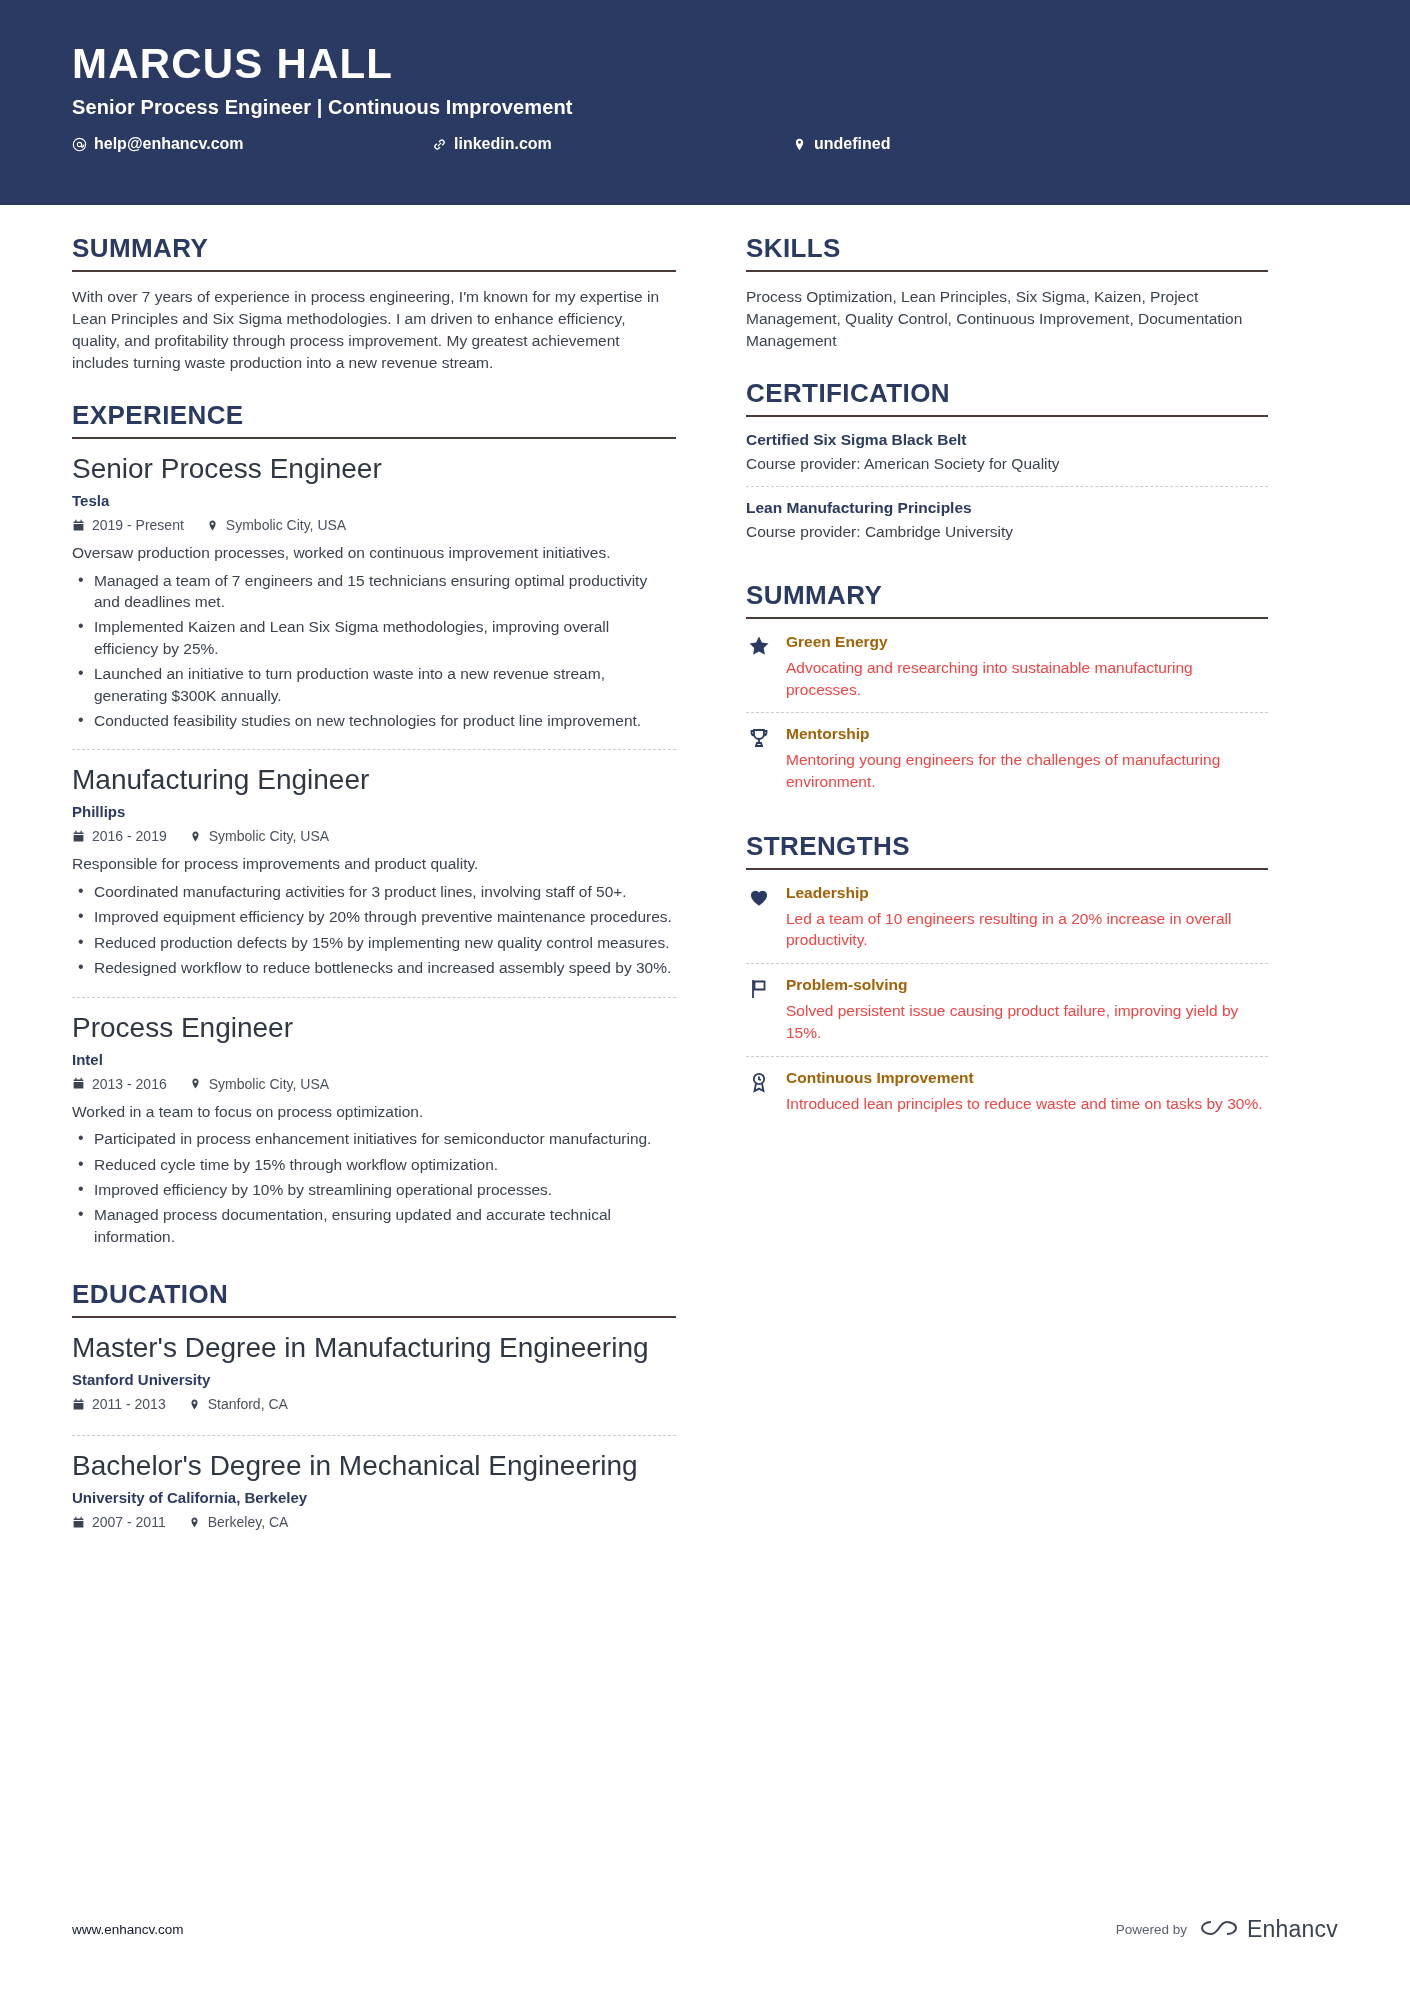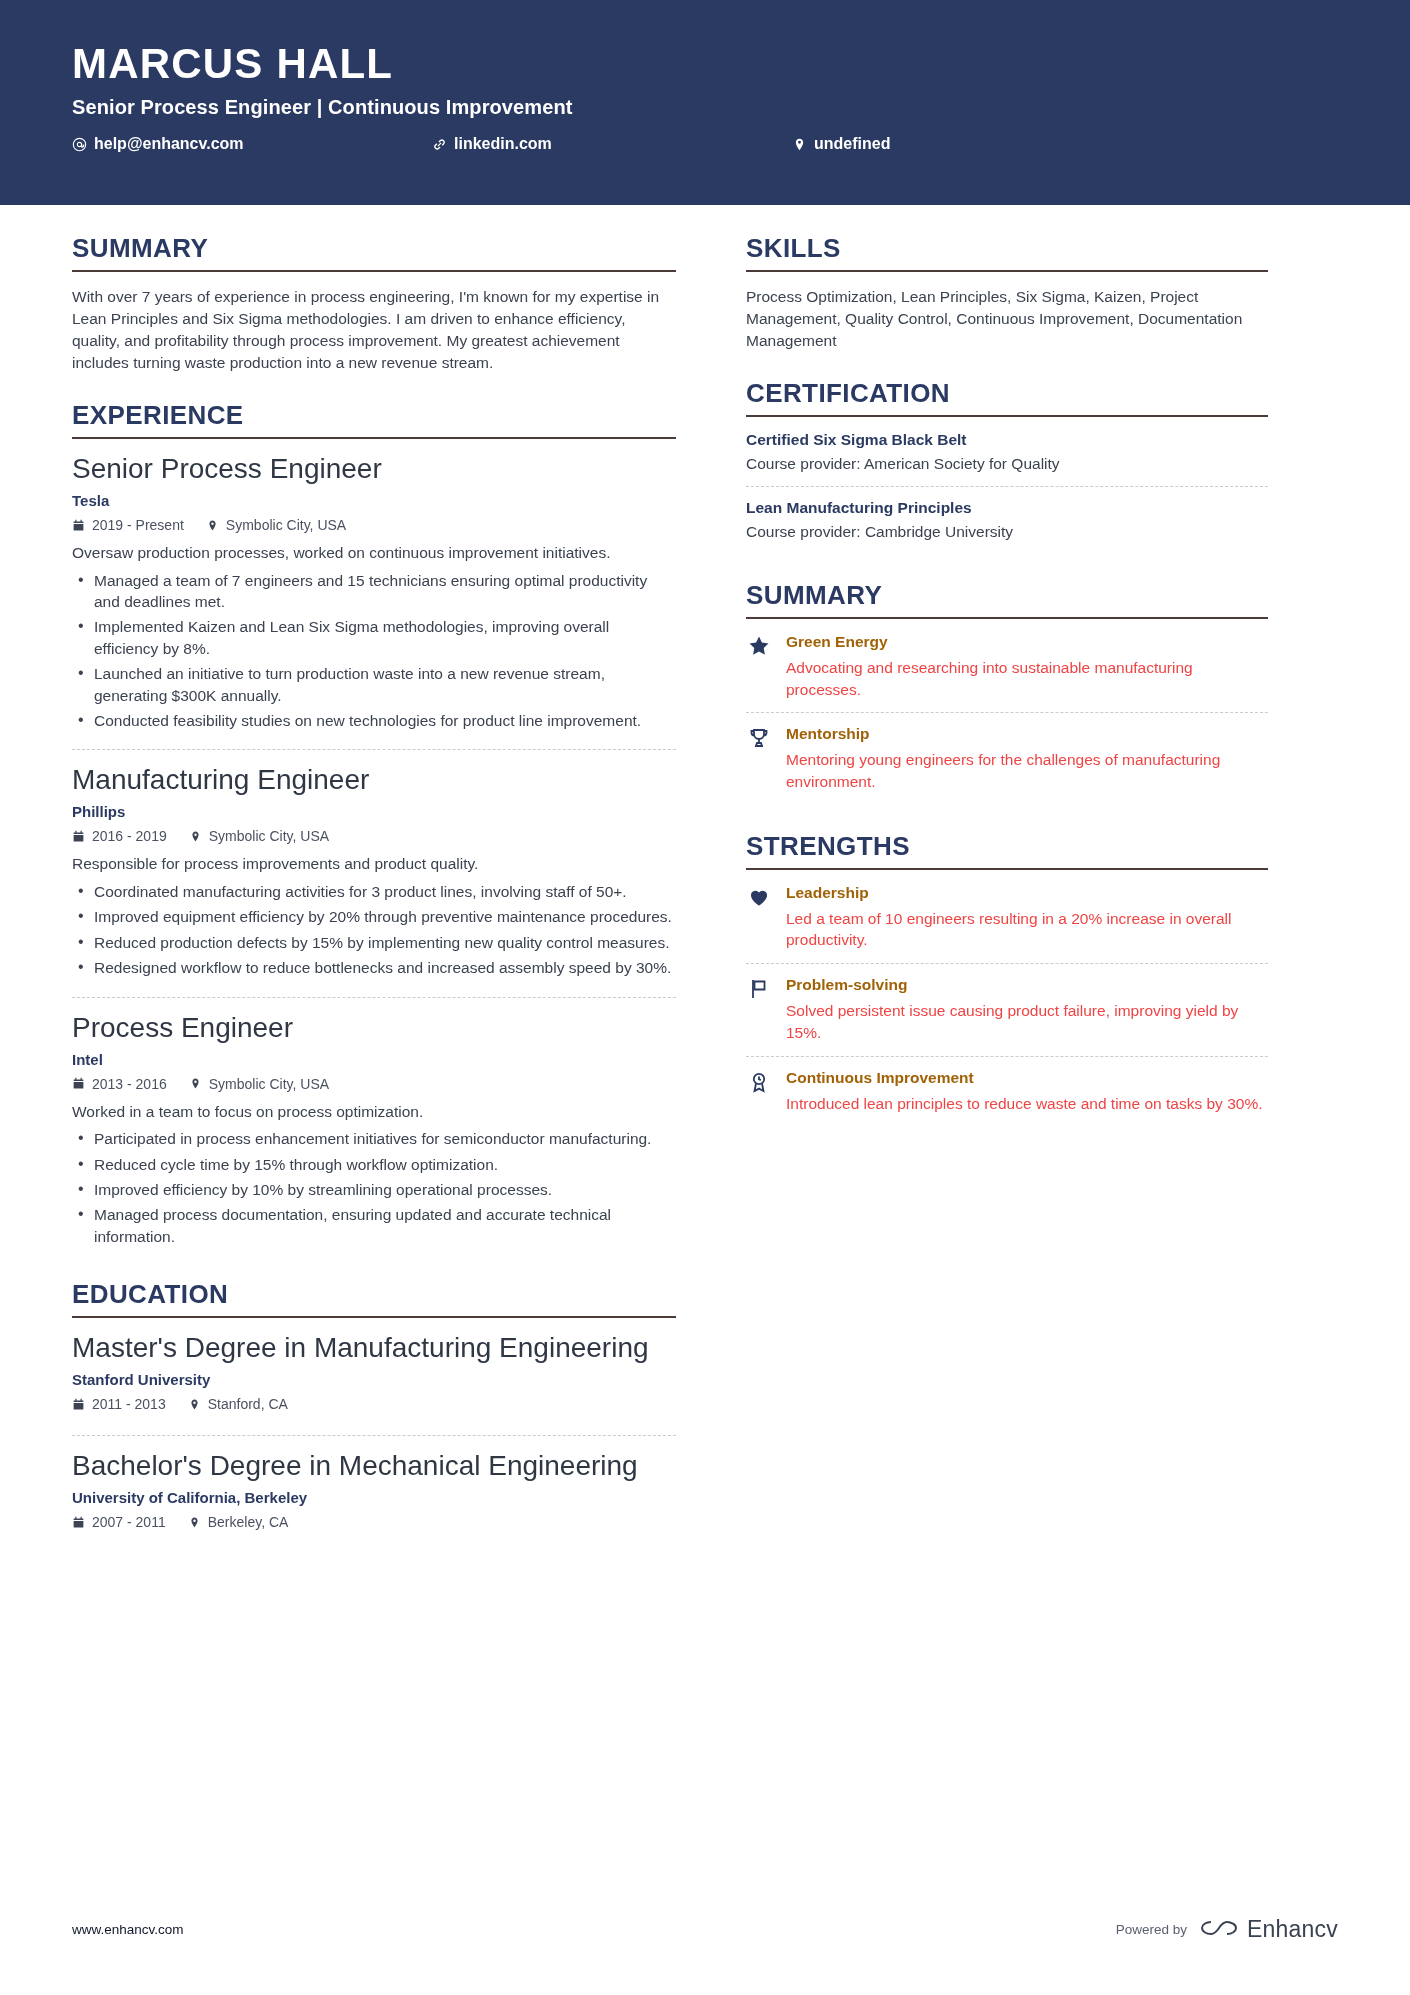--- a/index.html
+++ b/index.html
@@ -184,21 +184,21 @@
                 <svg viewBox="0 0 16 16" width="11" height="13" fill="#3c4454">
                     <path d="M8 .9C5.5.9 3.5 2.9 3.5 5.4 3.5 9 8 15 8 15s4.5-6 4.5-9.6C12.5 2.9 10.5.9 8 .9zm0 6.2a1.8 1.8 0 1 1 0-3.6 1.8 1.8 0 0 1 0 3.6z"></path>
                   </svg>
               </span>
               <span>Symbolic City, USA</span>
             </div>
           </div>
           <div class="entry-desc">Oversaw production processes, worked on continuous improvement initiatives.</div>
           <ul class="bullets">
             <li>Managed a team of 7 engineers and 15 technicians ensuring optimal productivity and deadlines met.</li>
-            <li>Implemented Kaizen and Lean Six Sigma methodologies, improving overall efficiency by 8%.</li>
+            <li>Implemented Kaizen and Lean Six Sigma methodologies, improving overall efficiency by 25%.</li>
             <li>Launched an initiative to turn production waste into a new revenue stream, generating $300K annually.</li>
             <li>Conducted feasibility studies on new technologies for product line improvement.</li>
           </ul>
         </div>
 
         <div class="entry">
           <div class="entry-title">Manufacturing Engineer</div>
           <div class="entry-org">Phillips</div>
           <div class="meta-row">
             <div class="meta">

